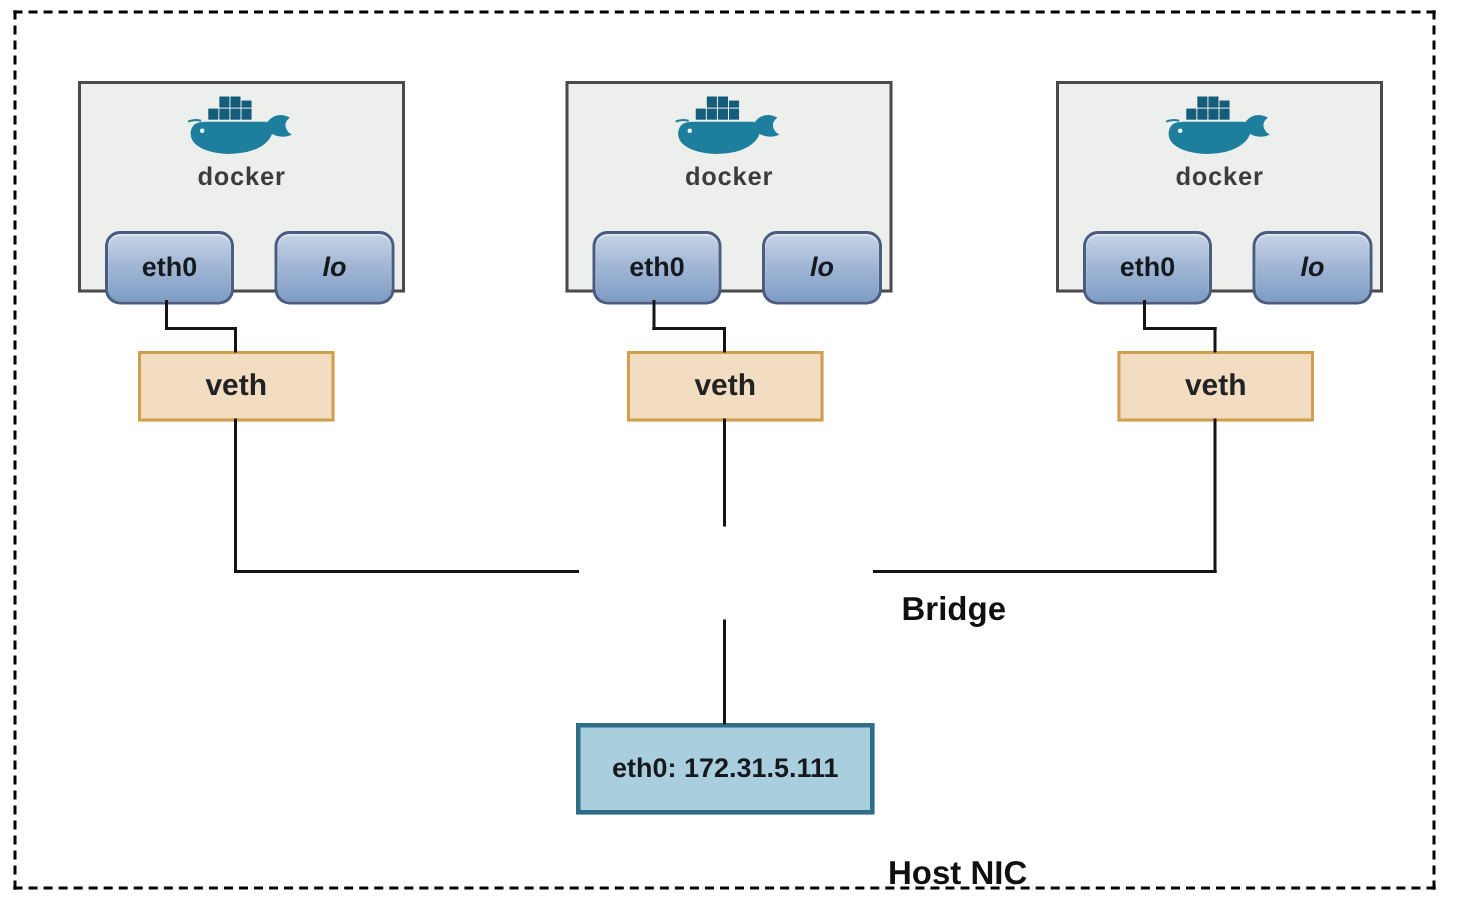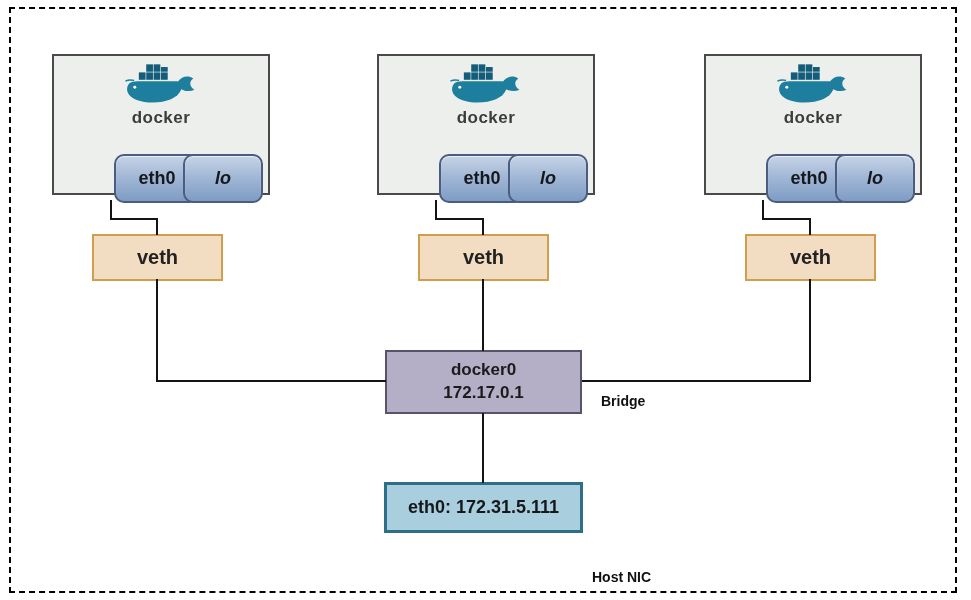--- a/index.html
+++ b/index.html
@@ -17,42 +17,42 @@
          display:flex;flex-direction:column;align-items:center;}
   .whale-svg{width:74px;height:47px;display:block;}
   .logo-text{font-weight:bold;font-size:17px;color:#3c3c3c;margin-top:-2px;
          letter-spacing:0.5px;}
 
   .iface{position:absolute;top:98px;height:49px;border-radius:10px;
          border:2px solid #4a5d80;box-sizing:border-box;
          background:linear-gradient(180deg,#c6d3e6 0%,#a3b8d6 45%,#7e9cc4 100%);
          box-shadow:inset 0 1px 1px rgba(255,255,255,.65);
          display:flex;align-items:center;justify-content:center;
-         font-weight:bold;font-size:18px;color:#15181d;margin-left:44px;}
+         font-weight:bold;font-size:18px;color:#15181d;}
   .iface-eth0{left:16px;width:86px;}
   .iface-lo{right:5px;width:80px;font-style:italic;}
 
   
   .veth{position:absolute;top:234px;width:131px;height:47px;
          background:#f2dcc2;border:2px solid #cf9f4e;box-sizing:border-box;
          display:flex;align-items:center;justify-content:center;
          font-weight:bold;font-size:20px;color:#222;}
   .v1{left:92px}.v2{left:418px}.v3{left:745px}
 
   
   .bridge-box{position:absolute;left:385px;top:350px;width:197px;height:64px;
          background:#b4aec6;border:2px solid #57536b;box-sizing:border-box;
          display:flex;flex-direction:column;align-items:center;justify-content:center;
          font-weight:bold;font-size:17px;line-height:1.35;color:#1b1b1b;}
-  .host-box{position:absolute;left:384px;top:482px;width:199px;height:51px;
+  .host-box{position:absolute;left:384px;top:482px;width:199px;height:61px;
          background:#a9cede;border:3px solid #2e6e86;box-sizing:border-box;
          display:flex;align-items:center;justify-content:center;
          font-weight:bold;font-size:18px;color:#16191c;}
 
-  .side-label{position:absolute;font-weight:bold;font-size:14px;color:#101010;}
+  .side-label{position:absolute;font-weight:bold;font-size:22px;color:#101010;}
   .bridge-label{left:601px;top:393px;}
   .host-label{left:592px;top:522px;margin-top:47px;}
 
   
   .line{position:absolute;background:#141414;}
 </style>
 </head>
 <body>
 
 <div class="stage">
@@ -124,24 +124,20 @@
       <div class="logo-text">docker</div>
     </div>
     <div class="iface iface-eth0">eth0</div>
     <div class="iface iface-lo">lo</div>
   </div>
 
   <div class="veth v1">veth</div>
   <div class="veth v2">veth</div>
   <div class="veth v3">veth</div>
 
-  <div class="bridge-box">
-    <div>docker0</div>
-    <div>172.17.0.1</div>
-  </div>
   <div class="side-label bridge-label">Bridge</div>
 
   <div class="host-box">eth0: 172.31.5.111</div>
   <div class="side-label host-label">Host NIC</div>
 
   <div class="line" style="left:110px;top:200px;width:2px;height:20px;"></div>
   <div class="line" style="left:110px;top:218px;width:48px;height:2px;"></div>
   <div class="line" style="left:156px;top:218px;width:2px;height:17px;"></div>
 
   <div class="line" style="left:435px;top:200px;width:2px;height:20px;"></div>

